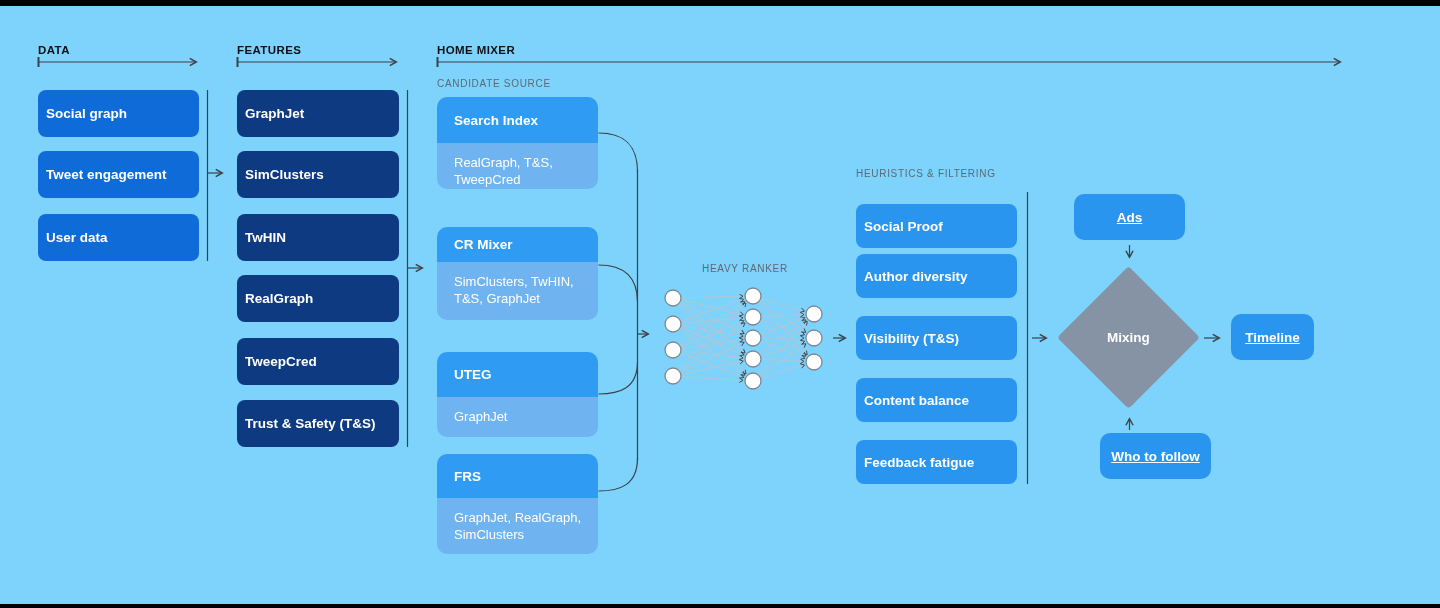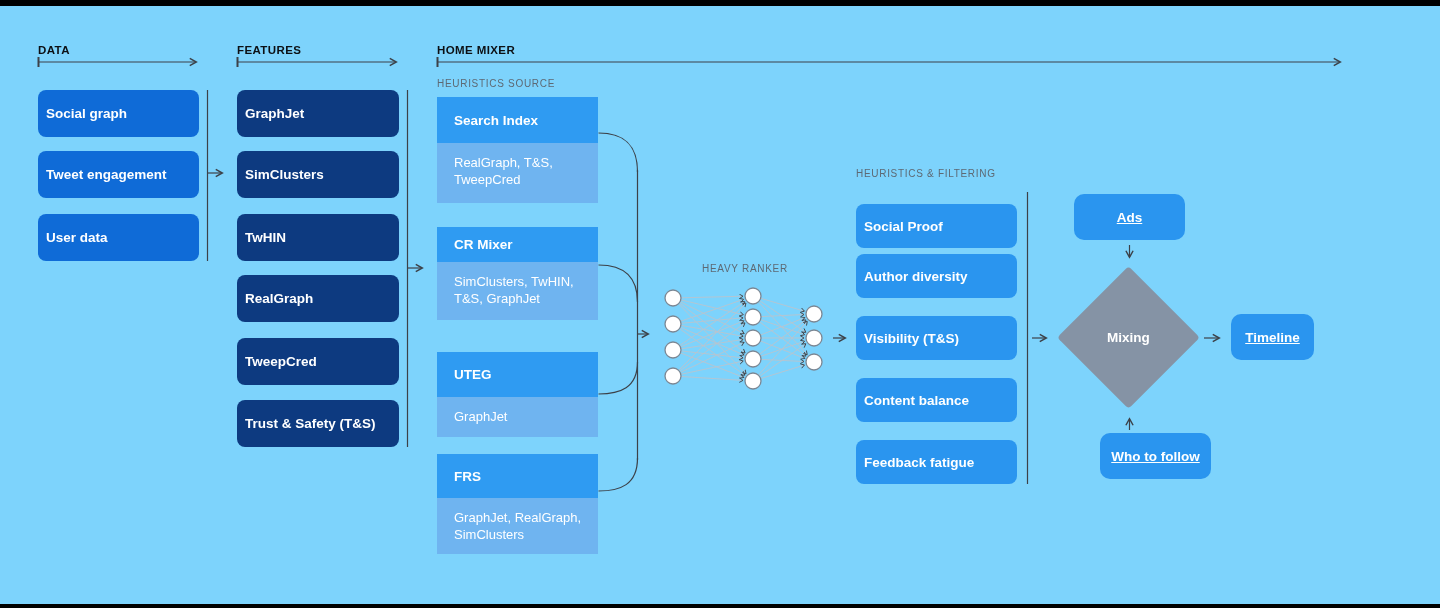--- a/index.html
+++ b/index.html
@@ -11,21 +11,21 @@
 
   .section-header{position:absolute;font-size:11.5px;font-weight:700;color:#0c1014;letter-spacing:.4px;}
   .sub-label{position:absolute;font-size:10px;font-weight:500;color:#5d6974;letter-spacing:.7px;}
 
   .node{position:absolute;border-radius:8px;display:flex;align-items:center;
         color:#ffffff;font-size:13.5px;font-weight:600;padding-left:8px;box-sizing:border-box;}
   .data-node{background:#0f6bd7;width:161px;height:47px;left:38px;}
   .feature-node{background:#0d3a80;width:162px;height:47px;left:237px;}
   .filter-node{background:#2a95ef;width:161px;height:44px;left:856px;}
 
-  .cand{position:absolute;left:437px;width:161px;border-radius:0;overflow:hidden;}
+  .cand{position:absolute;left:437px;width:161px;border-radius:10px;overflow:hidden;}
   .cand-header{background:#2f9bf2;display:flex;align-items:center;padding-left:17px;
                color:#fff;font-size:13.5px;font-weight:600;}
   .cand-body{background:#6fb4f0;color:#fff;font-size:13px;font-weight:500;line-height:1.32;
              padding:11px 14px 0 17px;box-sizing:border-box;}
 
   .mix-node{position:absolute;border-radius:10px;background:#2a95ef;display:flex;align-items:center;
             justify-content:center;color:#fff;font-size:13.5px;font-weight:600;text-decoration:underline;}
   #ads-node{left:1074px;top:194px;width:111px;height:46px;}
   #wtf-node{left:1100px;top:433px;width:111px;height:46px;}
   #timeline-node{left:1231px;top:314px;width:83px;height:46px;}
@@ -155,38 +155,38 @@
         <circle cx="814" cy="314" r="8" class="nn-node"></circle>
         <circle cx="814" cy="338" r="8" class="nn-node"></circle>
         <circle cx="814" cy="362" r="8" class="nn-node"></circle>
       </g>
   </svg>
 
   <div class="section-header" style="left:38px;top:44px">DATA</div>
   <div class="section-header" style="left:237px;top:44px">FEATURES</div>
   <div class="section-header" style="left:437px;top:44px">HOME MIXER</div>
 
-  <div class="sub-label" style="left:437px;top:78px">HEURISTICS SOURCE</div>
+  <div class="sub-label" style="left:437px;top:78px">CANDIDATE SOURCE</div>
   <div class="sub-label" id="heavy-ranker-label">HEAVY RANKER</div>
   <div class="sub-label" style="left:856px;top:168px">HEURISTICS &amp; FILTERING</div>
 
   <div class="node data-node" style="top:90px">Social graph</div>
   <div class="node data-node" style="top:151px">Tweet engagement</div>
   <div class="node data-node" style="top:214px">User data</div>
 
   <div class="node feature-node" style="top:90px">GraphJet</div>
   <div class="node feature-node" style="top:151px">SimClusters</div>
   <div class="node feature-node" style="top:214px">TwHIN</div>
   <div class="node feature-node" style="top:275px">RealGraph</div>
   <div class="node feature-node" style="top:338px">TweepCred</div>
   <div class="node feature-node" style="top:400px">Trust &amp; Safety (T&amp;S)</div>
 
   <div class="cand" style="top:97px">
     <div class="cand-header" style="height:46px">Search Index</div>
-    <div class="cand-body" style="height:60px">RealGraph, T&amp;S, TweepCred</div>
+    <div class="cand-body" style="height:46px">RealGraph, T&amp;S, TweepCred</div>
   </div>
   <div class="cand" style="top:227px">
     <div class="cand-header" style="height:35px">CR Mixer</div>
     <div class="cand-body" style="height:58px">SimClusters, TwHIN, T&amp;S, GraphJet</div>
   </div>
   <div class="cand" style="top:352px">
     <div class="cand-header" style="height:45px">UTEG</div>
     <div class="cand-body" style="height:40px">GraphJet</div>
   </div>
   <div class="cand" style="top:454px">

